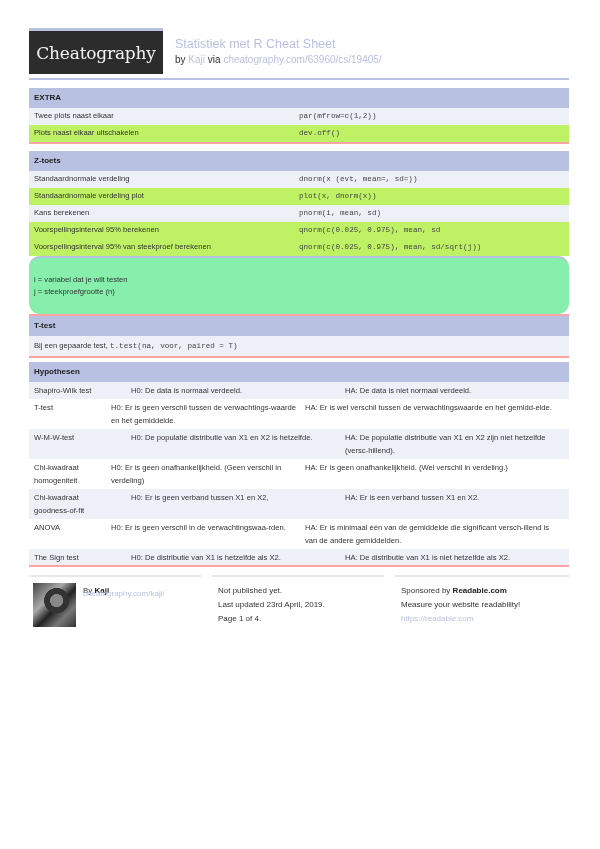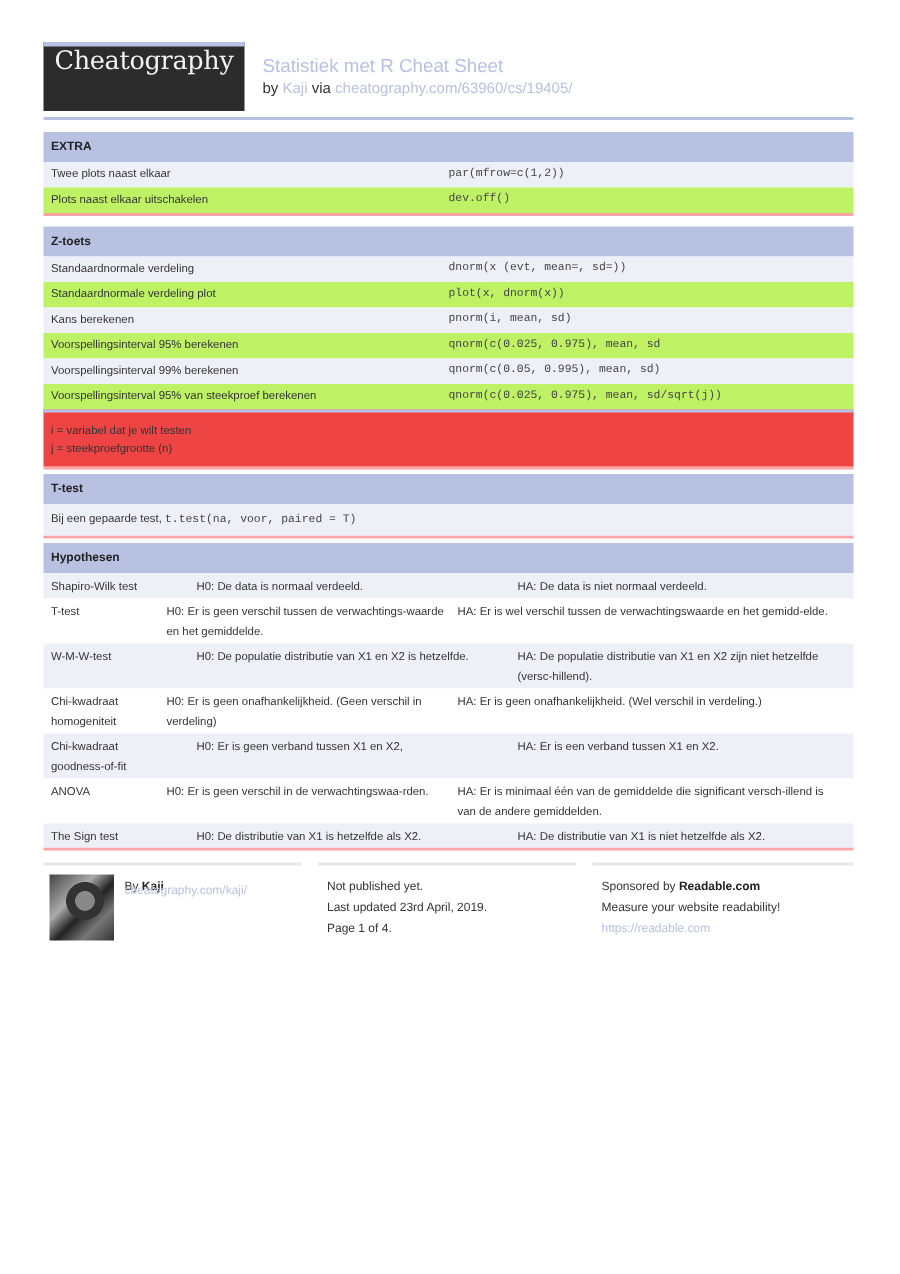--- a/index.html
+++ b/index.html
@@ -1,37 +1,37 @@
 <!DOCTYPE html>
 <html><head>
 <meta charset="utf-8">
 <style>
   * { box-sizing: border-box; margin: 0; padding: 0; }
   html, body { width: 600px; height: 849px; background: #ffffff; overflow: hidden; }
   body { font-family: "Liberation Sans", sans-serif; color: #333333; font-size: 8px; position: relative; }
 
   .header { position: absolute; left: 29px; top: 28px; width: 540px; height: 52px; }
-  .logo { position: absolute; left: 0; top: 0; width: 134px; height: 46px; background: #2c2c2c; border-top: 3px solid #b8c1e2; display: flex; align-items: flex-start; justify-content: center; }
+  .logo { position: absolute; left: 0; top: 0; width: 134px; height: 46px; background: #2c2c2c; border-top: 3px solid #b8c1e2; display: flex; align-items: center; justify-content: center; }
   .logo span { font-family: "DejaVu Serif", serif; color: #f2f2f2; font-size: 17px; letter-spacing: -0.2px; }
   .title-block { position: absolute; left: 146px; top: 9px; }
   .title { color: #b8c1e2; font-size: 12.5px; line-height: 15px; }
   .byline { font-size: 10px; line-height: 14px; color: #333; margin-top: 1px; }
   .byline .lnk { color: #b8c1e2; }
   .header-rule { position: absolute; left: 29px; top: 78px; width: 540px; height: 2px; background: #b8c1e2; }
 
   .section { position: absolute; left: 29px; width: 540px; border-bottom: 2px solid #fca5a5; }
   .sec-head { background: #b8c1e2; height: 20px; line-height: 20px; padding-left: 5px; font-weight: bold; font-size: 8px; color: #222; }
   .row { display: flex; min-height: 17px; line-height: 16px; font-size: 7.6px; color: #333; }
   .row.odd { background: #eef0f8; }
   .row.even { background: #bef264; }
   .row .c1 { padding-left: 5px; width: 270px; }
   .row .c2 { font-family: "Liberation Mono", monospace; font-size: 7.6px; color: #444; }
   .code { font-family: "Liberation Mono", monospace; color: #444; }
 
-  .note { background: #ef4444; border-top: 2px solid #b8c1e2; padding: 6px 5px; line-height: 12px; font-size: 7.6px; }
+  .note { background: #86efac; border-top: 2px solid #b8c1e2; padding: 16px 5px; line-height: 12px; font-size: 7.6px; border-radius: 11px; }
 
   .hrow { display: flex; font-size: 7.6px; line-height: 13.5px; padding: 2px 0 1px; }
   .hrow.odd { background: #eef0f8; gap: 20px; }
   .hrow.even { background: #ffffff; }
   .hrow .h1 { width: 82px; padding-left: 5px; }
   .hrow .h2 { width: 194px; padding-right: 6px; }
   .hrow .h3 { flex: 1; padding-right: 6px; }
 
   .footer { position: absolute; left: 29px; top: 575px; width: 540px; height: 60px; }
   .fcol { position: absolute; top: 0; border-top: 2px solid #e8e8e8; height: 56px; }
@@ -86,24 +86,20 @@
     <div class="c1">Standaardnormale verdeling plot</div>
     <div class="c2">plot(x, dnorm(x))</div>
   </div>
   <div class="row odd">
     <div class="c1">Kans berekenen</div>
     <div class="c2">pnorm(i, mean, sd)</div>
   </div>
   <div class="row even">
     <div class="c1">Voorspellingsinterval 95% berekenen</div>
     <div class="c2">qnorm(c(0.025, 0.975), mean, sd</div>
-  </div>
-  <div class="row odd">
-    <div class="c1">Voorspellingsinterval 99% berekenen</div>
-    <div class="c2">qnorm(c(0.05, 0.995), mean, sd)</div>
   </div>
   <div class="row even">
     <div class="c1">Voorspellingsinterval 95% van steekproef berekenen</div>
     <div class="c2">qnorm(c(0.025, 0.975), mean, sd/sqrt(j))</div>
   </div>
   <div class="note">
     <div>i = variabel dat je wilt testen</div>
     <div>j = steekproefgrootte (n)</div>
   </div>
 </div>

